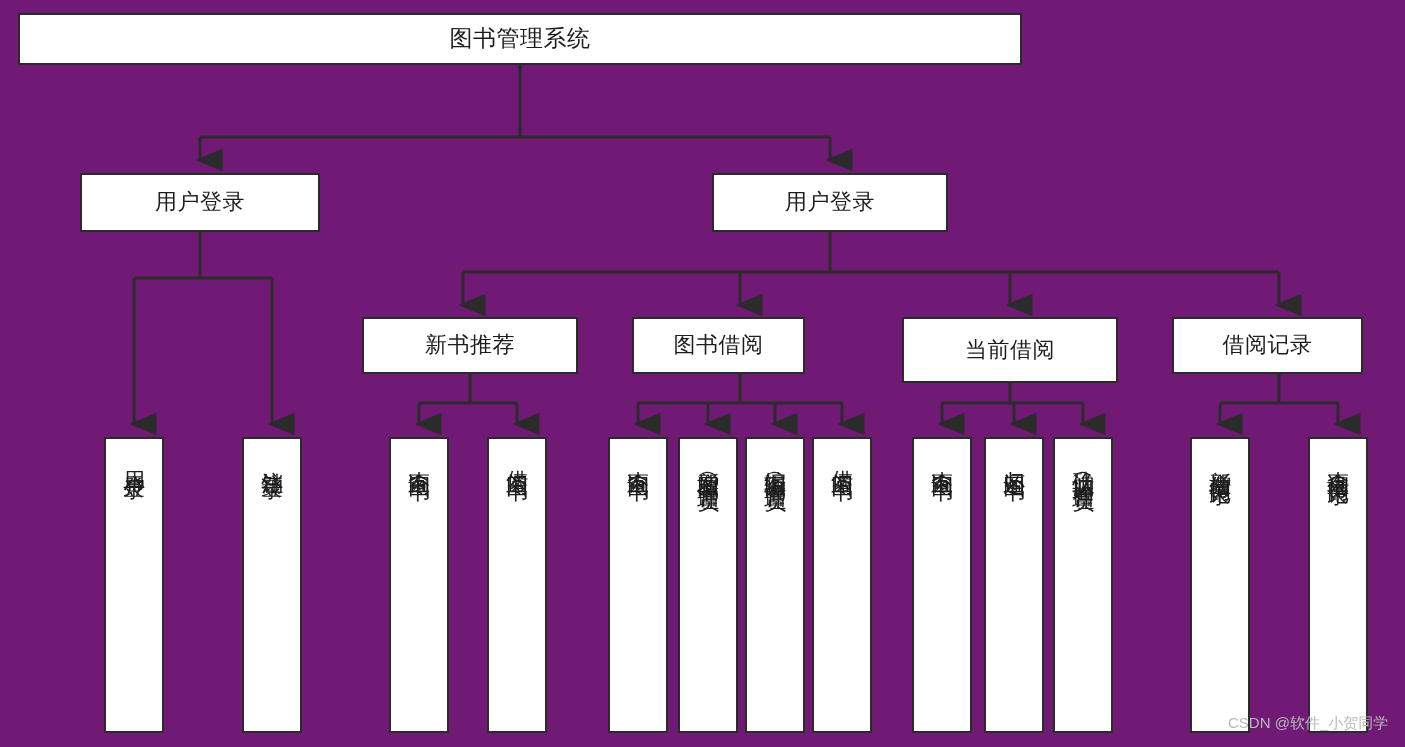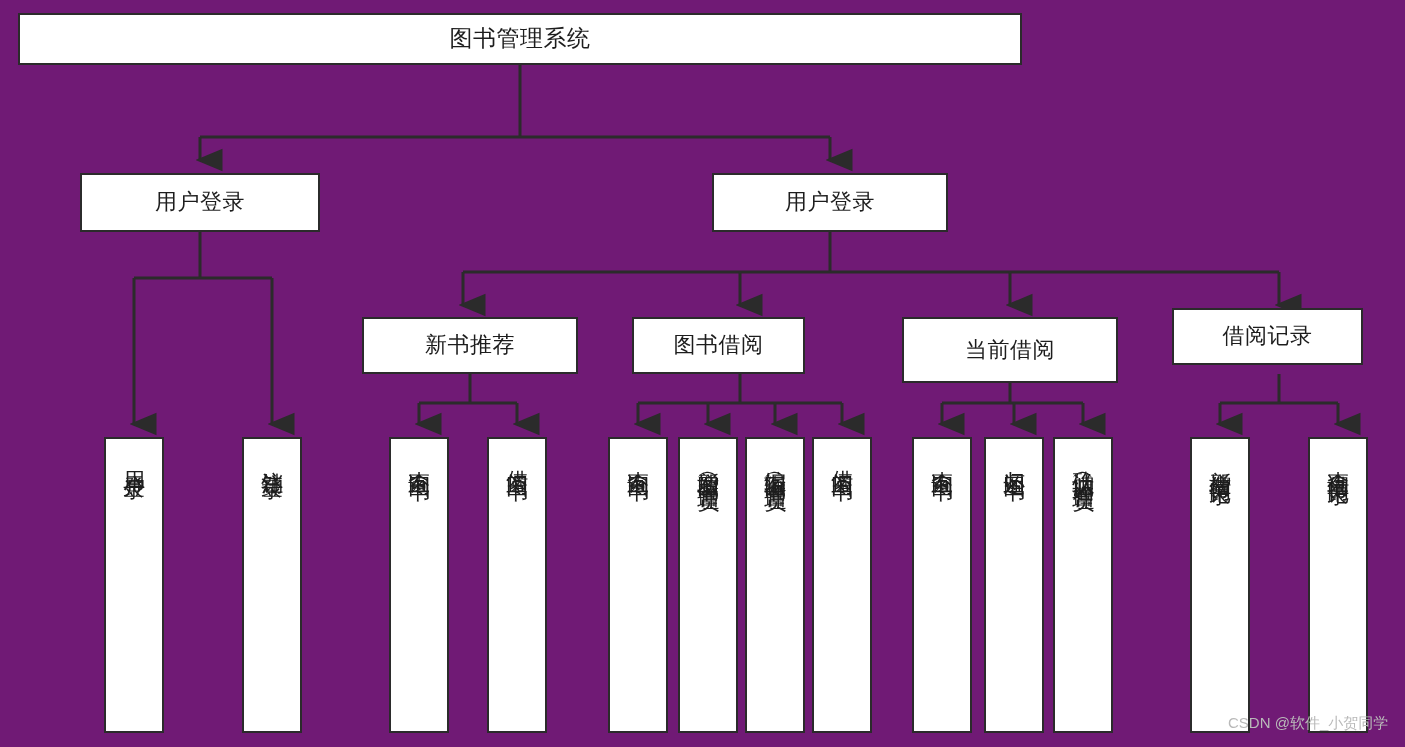--- a/index.html
+++ b/index.html
@@ -141,21 +141,21 @@
 
   <div class="node horiz" style="left: 362px; top: 317px; width: 216px; height: 57px; border-color: rgb(43, 43, 43); background: rgb(255, 255, 255); color: rgb(29, 29, 29);">
     <span class="lbl">新书推荐</span>
   </div>
   <div class="node horiz" style="left: 632px; top: 317px; width: 173px; height: 57px; border-color: rgb(43, 43, 43); background: rgb(255, 255, 255); color: rgb(29, 29, 29);">
     <span class="lbl">图书借阅</span>
   </div>
   <div class="node horiz" style="left: 902px; top: 317px; width: 216px; height: 66px; border-color: rgb(43, 43, 43); background: rgb(255, 255, 255); color: rgb(29, 29, 29);">
     <span class="lbl">当前借阅</span>
   </div>
-  <div class="node horiz" style="left: 1172px; top: 308px; width: 191px; height: 57px; border-color: rgb(43, 43, 43); background: rgb(255, 255, 255); color: rgb(29, 29, 29);">
+  <div class="node horiz" style="left: 1172px; top: 317px; width: 191px; height: 57px; border-color: rgb(43, 43, 43); background: rgb(255, 255, 255); color: rgb(29, 29, 29);">
     <span class="lbl">借阅记录</span>
   </div>
 
   <div class="node vert" style="left: 104px; top: 437px; width: 60px; height: 296px; border-color: rgb(43, 43, 43); background: rgb(255, 255, 255); color: rgb(29, 29, 29);">
     <span class="lbl">用户登录</span>
   </div>
   <div class="node vert" style="left: 242px; top: 437px; width: 60px; height: 296px; border-color: rgb(43, 43, 43); background: rgb(255, 255, 255); color: rgb(29, 29, 29);">
     <span class="lbl">注销登录</span>
   </div>
   <div class="node vert" style="left: 389px; top: 437px; width: 60px; height: 296px; border-color: rgb(43, 43, 43); background: rgb(255, 255, 255); color: rgb(29, 29, 29);">

